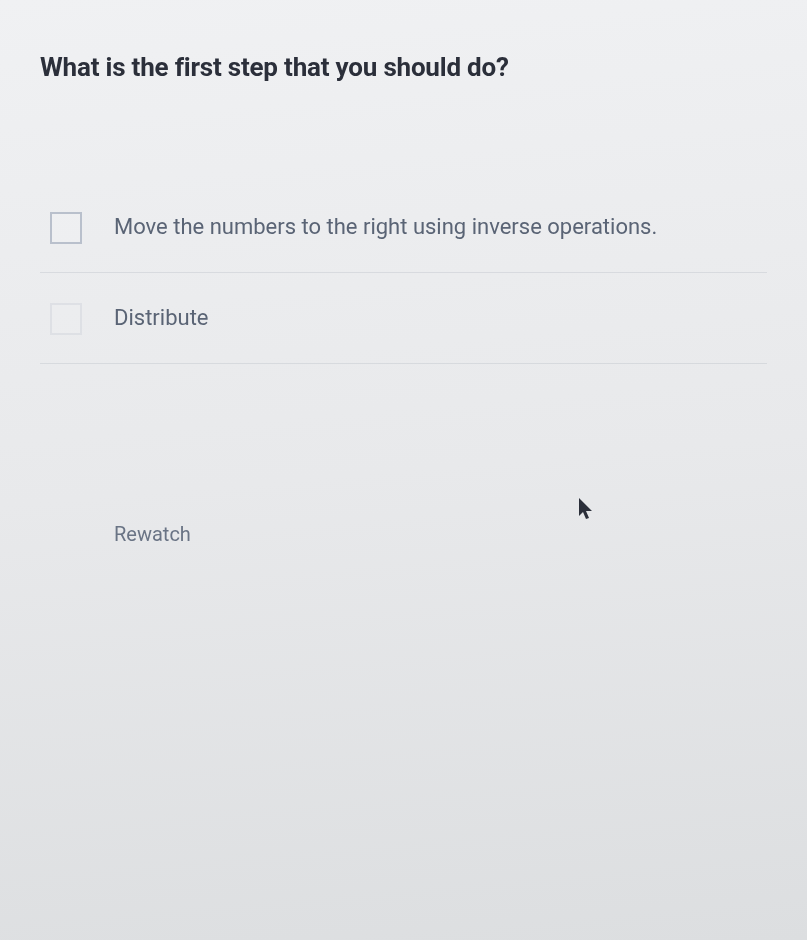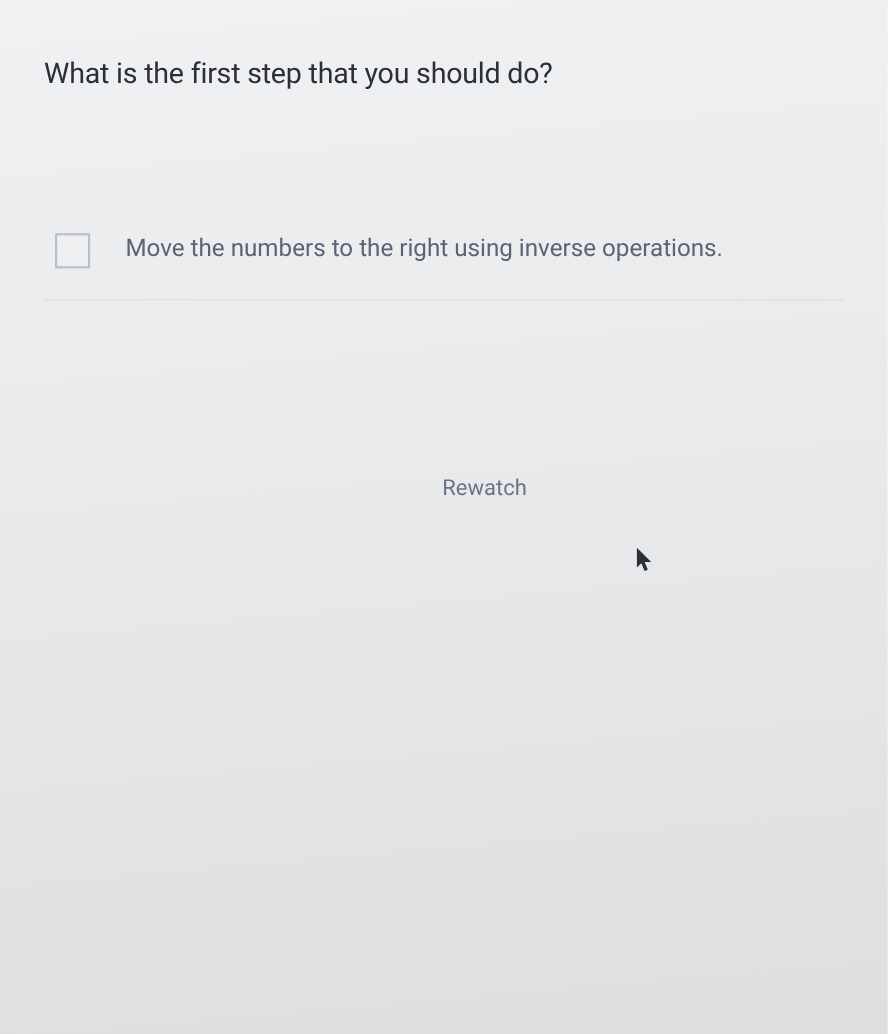--- a/index.html
+++ b/index.html
@@ -10,21 +10,21 @@
     body {
       width: 807px;
       height: 940px;
       background: linear-gradient(175deg, #f0f1f3 0%, #e8e9eb 50%, #dcdee0 100%);
       font-family: -apple-system, BlinkMacSystemFont, "Segoe UI", Roboto, Helvetica, Arial, sans-serif;
       padding: 52px 40px 40px 40px;
       position: relative;
     }
     .question-title {
       font-size: 26px;
-      font-weight: 400;
+      font-weight: 700;
       color: #2b2f3a;
       margin-bottom: 100px;
       letter-spacing: -0.2px;
     }
     .options-container {
       display: flex;
       flex-direction: column;
     }
     .option-row {
       display: flex;
@@ -60,21 +60,20 @@
       line-height: 1.55;
       font-weight: 400;
       padding-right: 60px;
     }
     .option-label.faded {
       color: #8b94a3;
     }
     .rewatch-container {
       margin-top: 70px;
       padding-left: 74px;
-      text-align: center;
     }
     .rewatch-link {
       font-size: 20px;
       color: #6a7485;
       cursor: pointer;
     }
     .cursor-icon {
       position: absolute;
       top: 498px;
       left: 578px;
@@ -88,20 +87,24 @@
 
 <h1 class="question-title">What is the first step that you should do?</h1>
 
 <div class="options-container">
 
   <div class="option-row">
     <div class="checkbox"></div>
     <div class="option-label">Move the numbers to the right using inverse operations.</div>
   </div>
 
+  <div class="option-row">
+    <div class="checkbox faded"></div>
+    <div class="option-label">Distribute</div>
+  </div>
 
 
   <div class="option-row">
     <div class="checkbox-spacer"></div>
   </div>
 
 </div>
 
 <div class="rewatch-container">
   <span class="rewatch-link">Rewatch</span>

